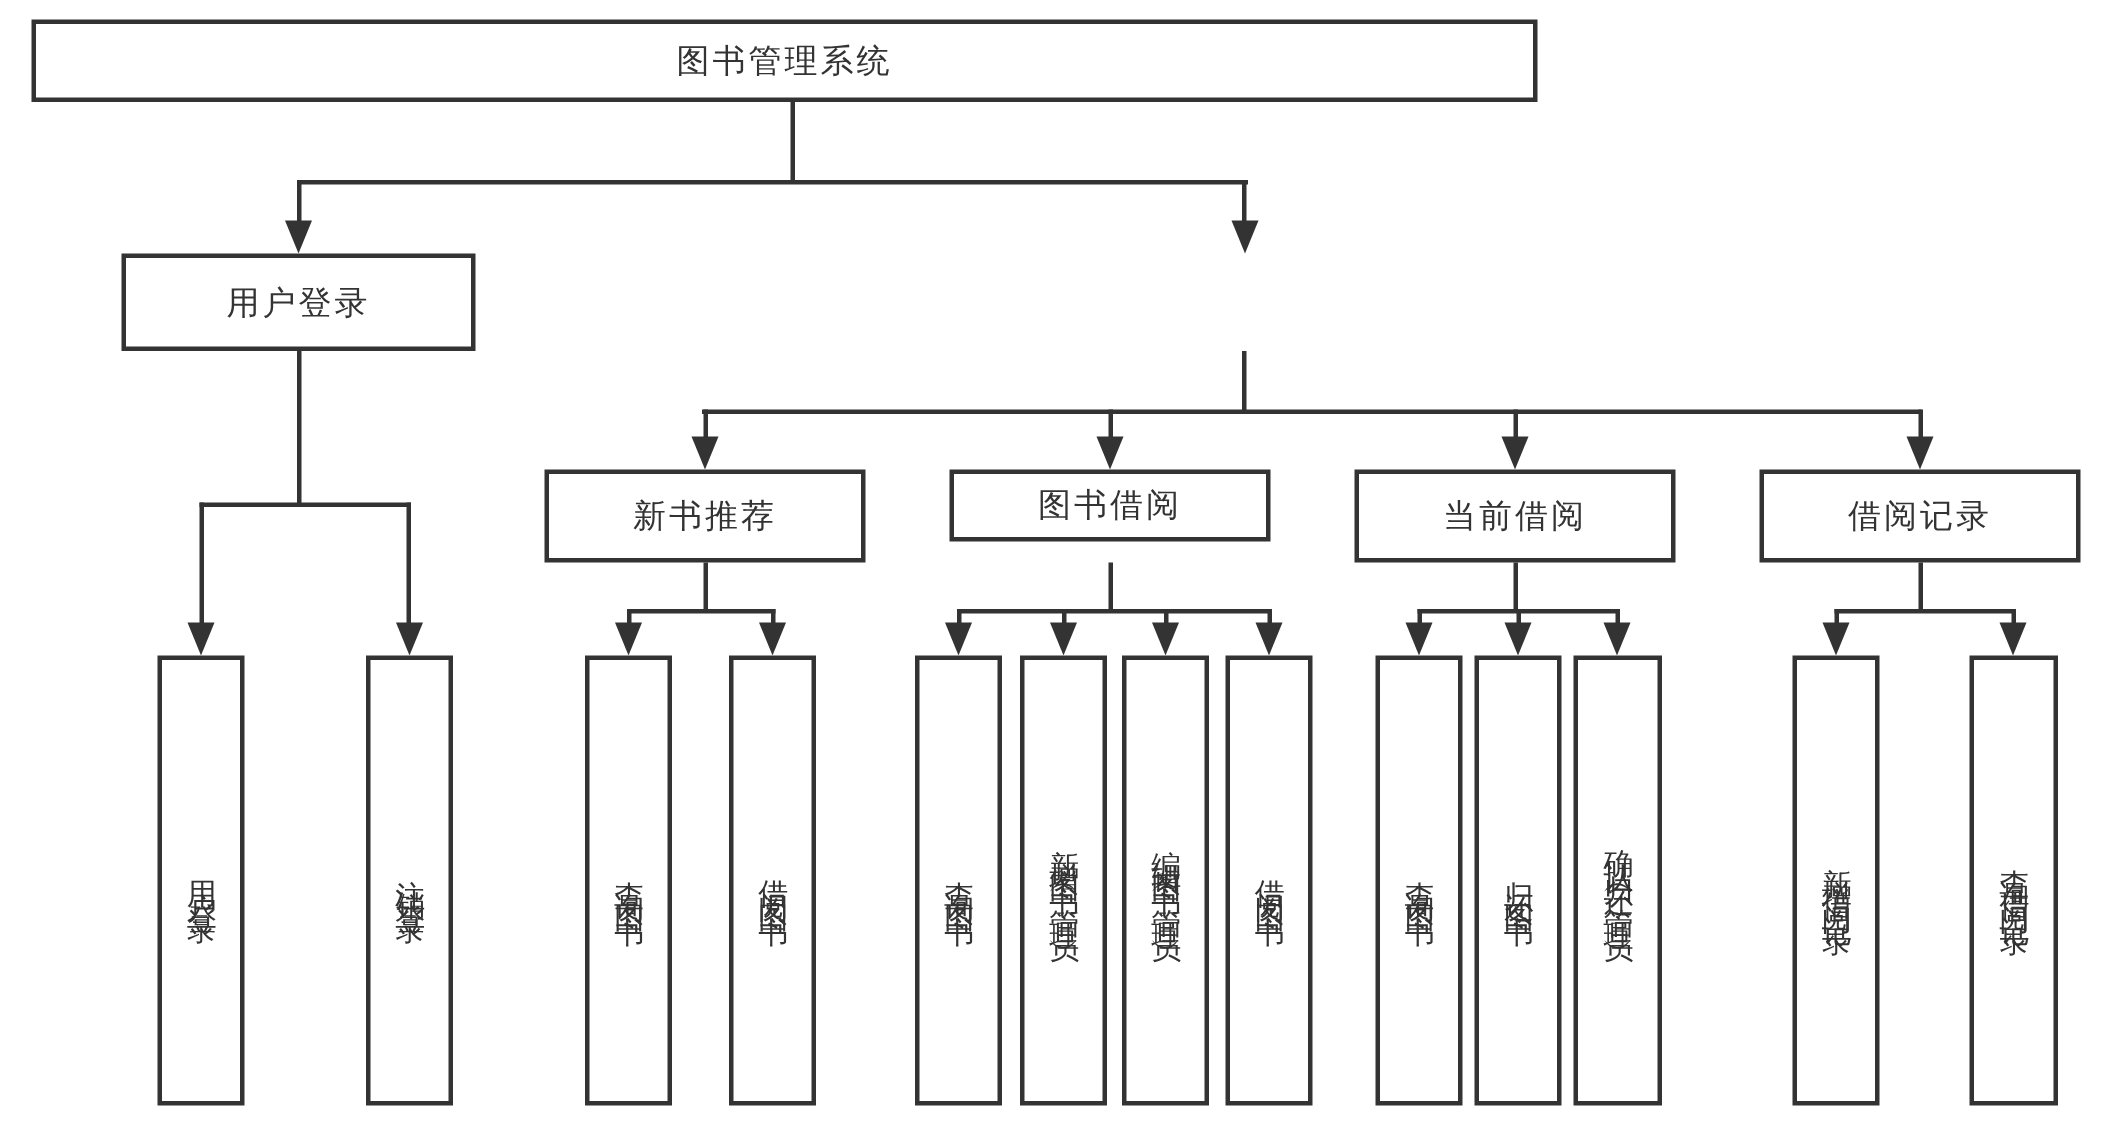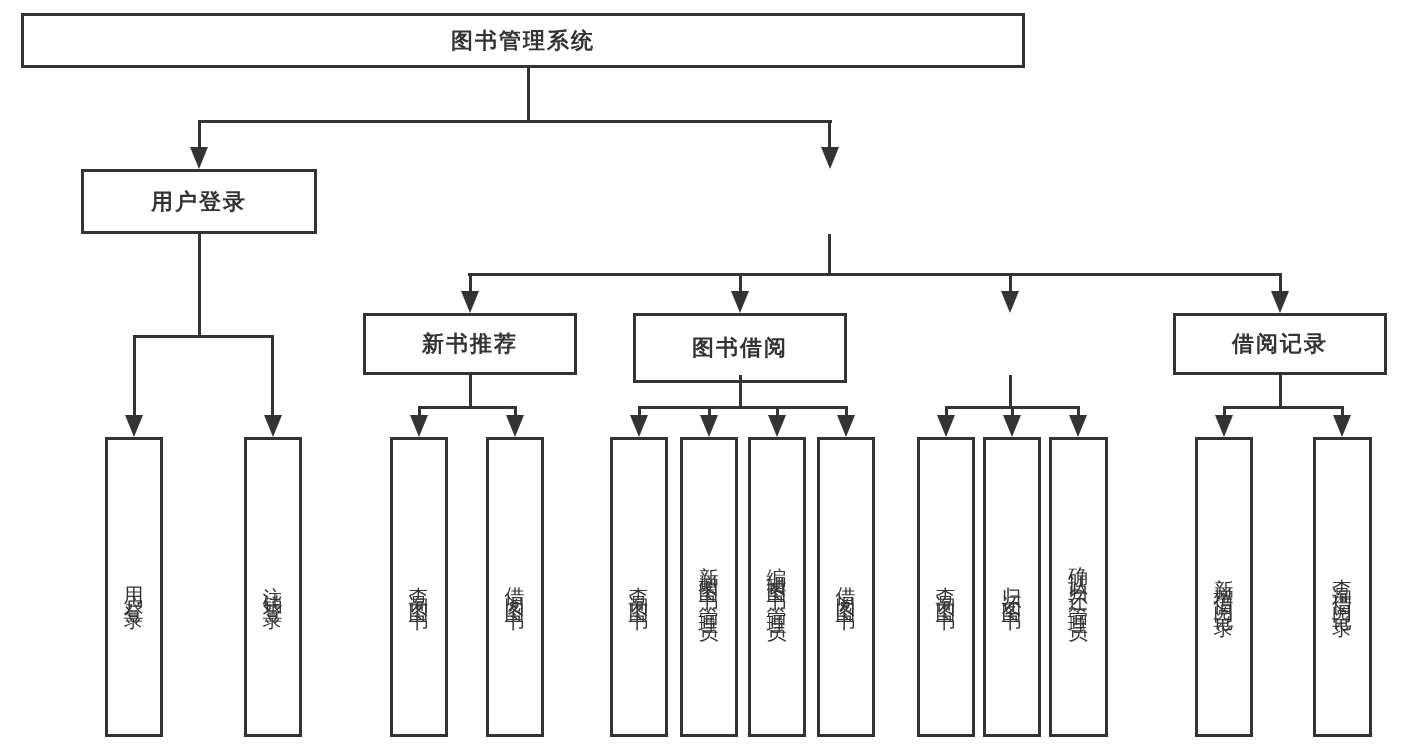--- a/index.html
+++ b/index.html
@@ -13,21 +13,21 @@
   .canvas{
     position:relative;width:1405px;height:747px;background:var(--bg-color);
     font-family:"Liberation Sans",sans-serif;color:var(--text-color);
     overflow:hidden;
   }
   .box{
     position:absolute;box-sizing:border-box;background:var(--box-fill);
     border:3px solid var(--line-color);
     display:flex;align-items:center;justify-content:center;
   }
-  .hlabel{font-size:22px;letter-spacing:2px;white-space:nowrap;font-weight:bold;}
+  .hlabel{font-size:22px;letter-spacing:2px;white-space:nowrap;}
   .vlabel{
     writing-mode:vertical-rl;text-orientation:mixed;
     font-size:20px;letter-spacing:8px;line-height:1;
   }
   .line{position:absolute;background:var(--line-color);}
   .arrow{
     position:absolute;width:0;height:0;
     border-left:9px solid transparent;border-right:9px solid transparent;
     border-top:22px solid var(--line-color);
   }
@@ -70,22 +70,25 @@
   <div class="line" style="left:739px;top:273px;width:3px;height:22px;"></div>
   <div class="arrow" style="left:731px;top:291px;"></div>
   <div class="line" style="left:1009px;top:273px;width:3px;height:22px;"></div>
   <div class="arrow" style="left:1001px;top:291px;"></div>
   <div class="line" style="left:1279px;top:273px;width:3px;height:22px;"></div>
   <div class="arrow" style="left:1271px;top:291px;"></div>
 
   <div class="box" style="left:363px;top:313px;width:214px;height:62px;justify-content:center;">
     <span class="hlabel">新书推荐</span>
   </div>
-  <div class="box" style="left:633px;top:313px;width:214px;height:70px;">
+  <div class="box" style="left:633px;top:313px;width:214px;height:48px;">
     <span class="hlabel">图书借阅</span>
+  </div>
+  <div class="box" style="left:903px;top:313px;width:214px;height:62px;">
+    <span class="hlabel">当前借阅</span>
   </div>
   <div class="box" style="left:1173px;top:313px;width:214px;height:62px;">
     <span class="hlabel">借阅记录</span>
   </div>
 
   <div class="line" style="left:469px;top:375px;width:3px;height:33px;"></div>
   <div class="line" style="left:418px;top:406px;width:99px;height:3px;"></div>
   <div class="line" style="left:418px;top:406px;width:3px;height:13px;"></div>
   <div class="arrow" style="left:410px;top:415px;"></div>
   <div class="line" style="left:514px;top:406px;width:3px;height:13px;"></div>

